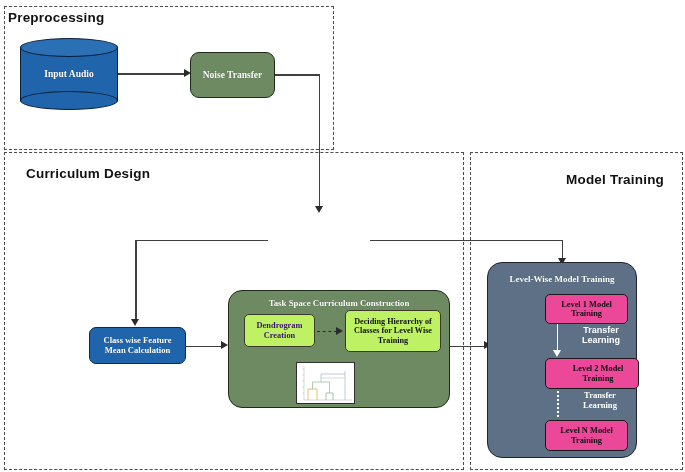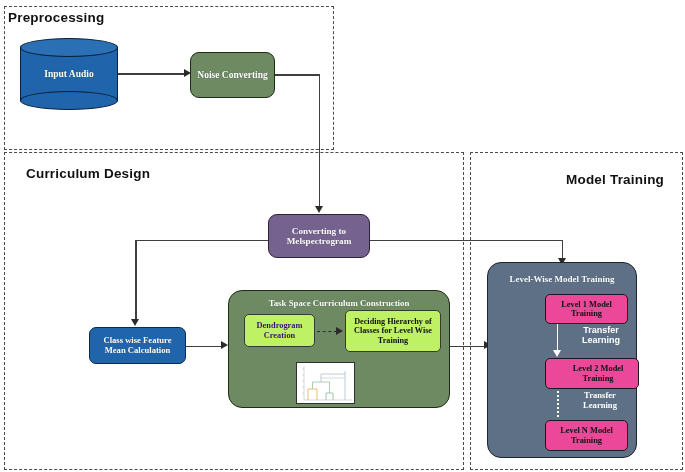--- a/index.html
+++ b/index.html
@@ -76,39 +76,33 @@
     <div class="body"></div>
     <div class="bot"></div>
     <div class="top"></div>
     <div class="cap">Input Audio</div>
   </div>
 
   <div class="wire h" style="left:118px;top:73px;width:68px;"></div>
   <div class="arrow right" style="left:184px;top:68.5px;"></div>
 
   <div class="node n-green" style="left:190px;top:52px;width:85px;height:46px;font-size:9.5px;">
-    <span>Noise Converting</span>
+    <span>Noise Transfer</span>
   </div>
 
   <div class="wire h" style="left:275px;top:74px;width:45px;"></div>
   <div class="wire v" style="left:318.5px;top:74px;height:134px;"></div>
   <div class="arrow down" style="left:314.7px;top:206px;"></div>
 
   <div class="region" style="left:4px;top:152px;width:458px;height:316px;"></div>
   <div class="region-title" style="left:26px;top:166px;font-size:13.5px;">Curriculum Design</div>
 
   <div class="region" style="left:470px;top:152px;width:211px;height:316px;"></div>
   <div class="region-title" style="left:566px;top:172px;font-size:13.5px;text-align:center;">Model Training</div>
 
-  <div class="node n-purple" style="left:268px;top:214px;width:102px;height:44px;font-size:9.2px;">
-    <span>
-      <span>Converting to</span><br>
-      <span>Melspectrogram</span>
-    </span>
-  </div>
 
   <div class="wire h" style="left:135px;top:239.5px;width:133px;"></div>
   <div class="wire v" style="left:135px;top:239.5px;height:82px;"></div>
   <div class="arrow down" style="left:131.2px;top:319px;"></div>
 
   <div class="wire h" style="left:370px;top:239.5px;width:193px;"></div>
   <div class="wire v" style="left:561.5px;top:239.5px;height:22px;"></div>
   <div class="arrow down" style="left:558px;top:258px;"></div>
 
   <div class="node n-blue" style="left:89px;top:327px;width:97px;height:37px;font-size:8.6px;">
@@ -163,21 +157,21 @@
         <path d="M96,74 L96,16" fill="none" stroke="#a8b5c0" stroke-width="1.4"></path>
         <path d="M48,38 L48,22 L96,22" fill="none" stroke="#a8b5c0" stroke-width="1.4"></path>
         <path d="M48,30 L96,30" fill="none" stroke="#b6c2cc" stroke-width="1.2"></path>
       </svg>
     </div>
   </div>
 
   <div class="wire h" style="left:450px;top:345.5px;width:37px;"></div>
   <div class="arrow right" style="left:484px;top:341px;"></div>
 
-  <div class="panel panel-slate" style="left:487px;top:262px;width:150px;height:196px;">
+  <div class="panel panel-slate" style="left:487px;top:262px;width:150px;height:196px;border-radius:15px;">
     <div class="panel-title" style="top:11px;font-size:9px;">Level-Wise Model Training</div>
 
     <div class="node n-white" style="left:28px;top:31px;width:83px;height:30px;font-size:8.4px;">
       <span>
         <span>Level 1 Model</span><br>
         <span>Training</span>
       </span>
     </div>
 
     <div class="whitewire" style="left:68.5px;top:61px;height:28px;"></div>

